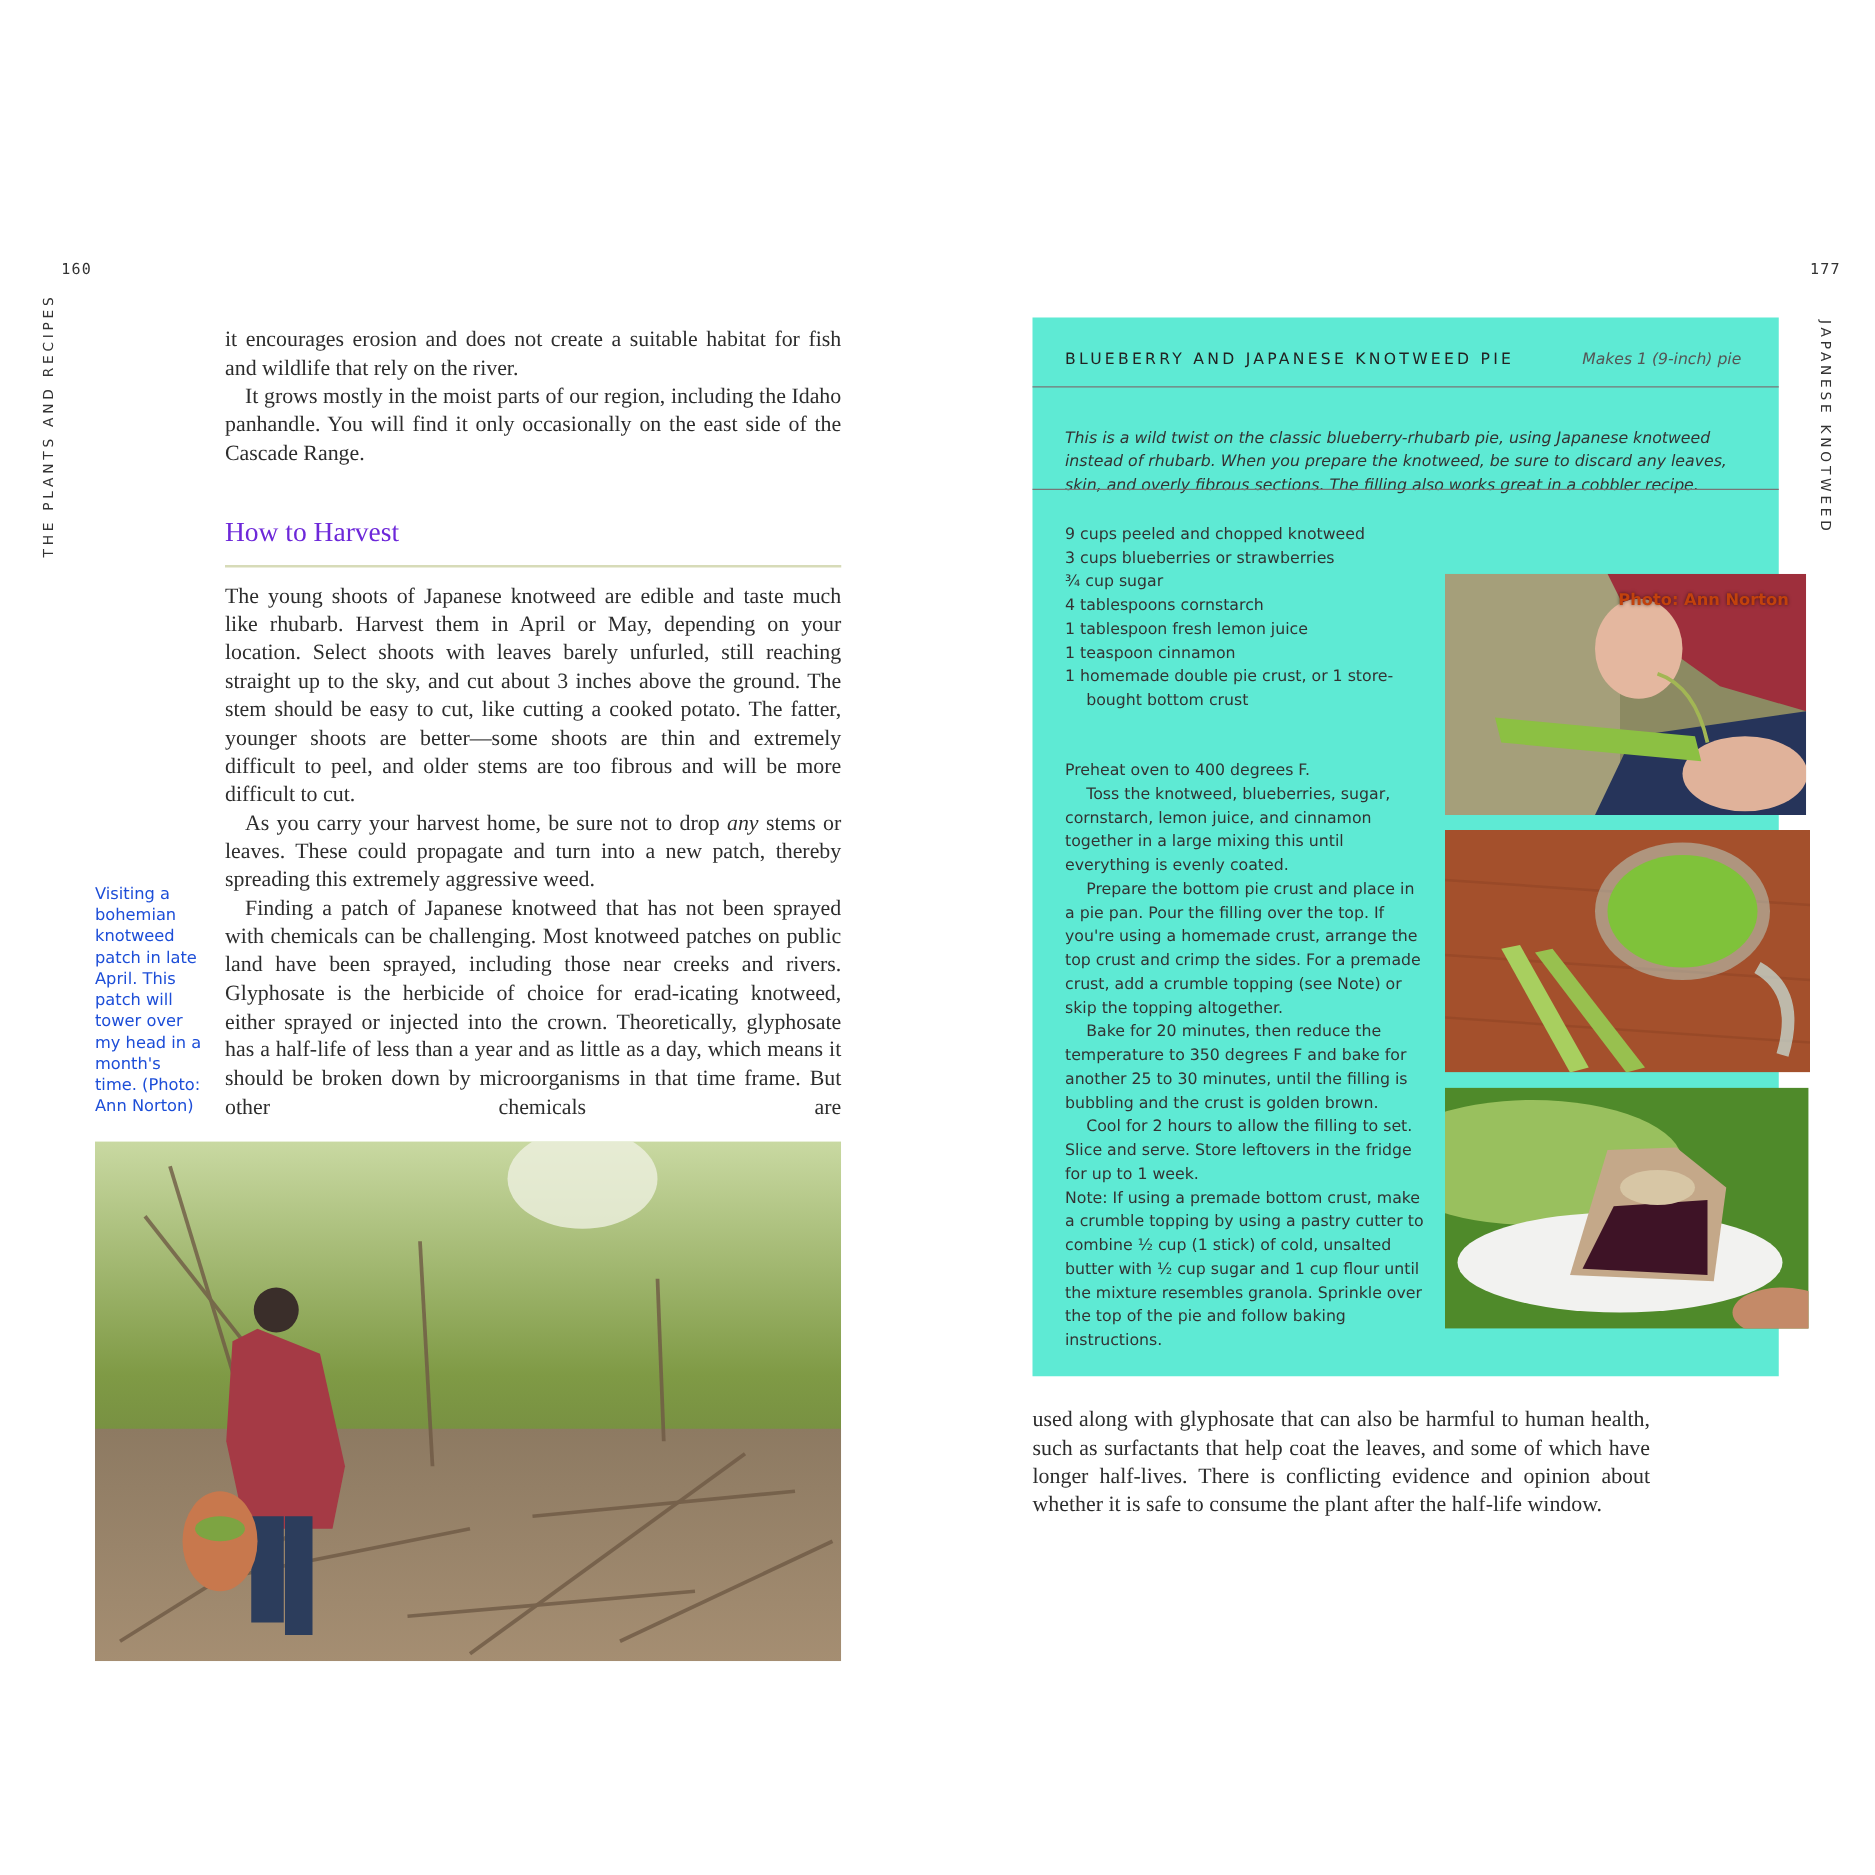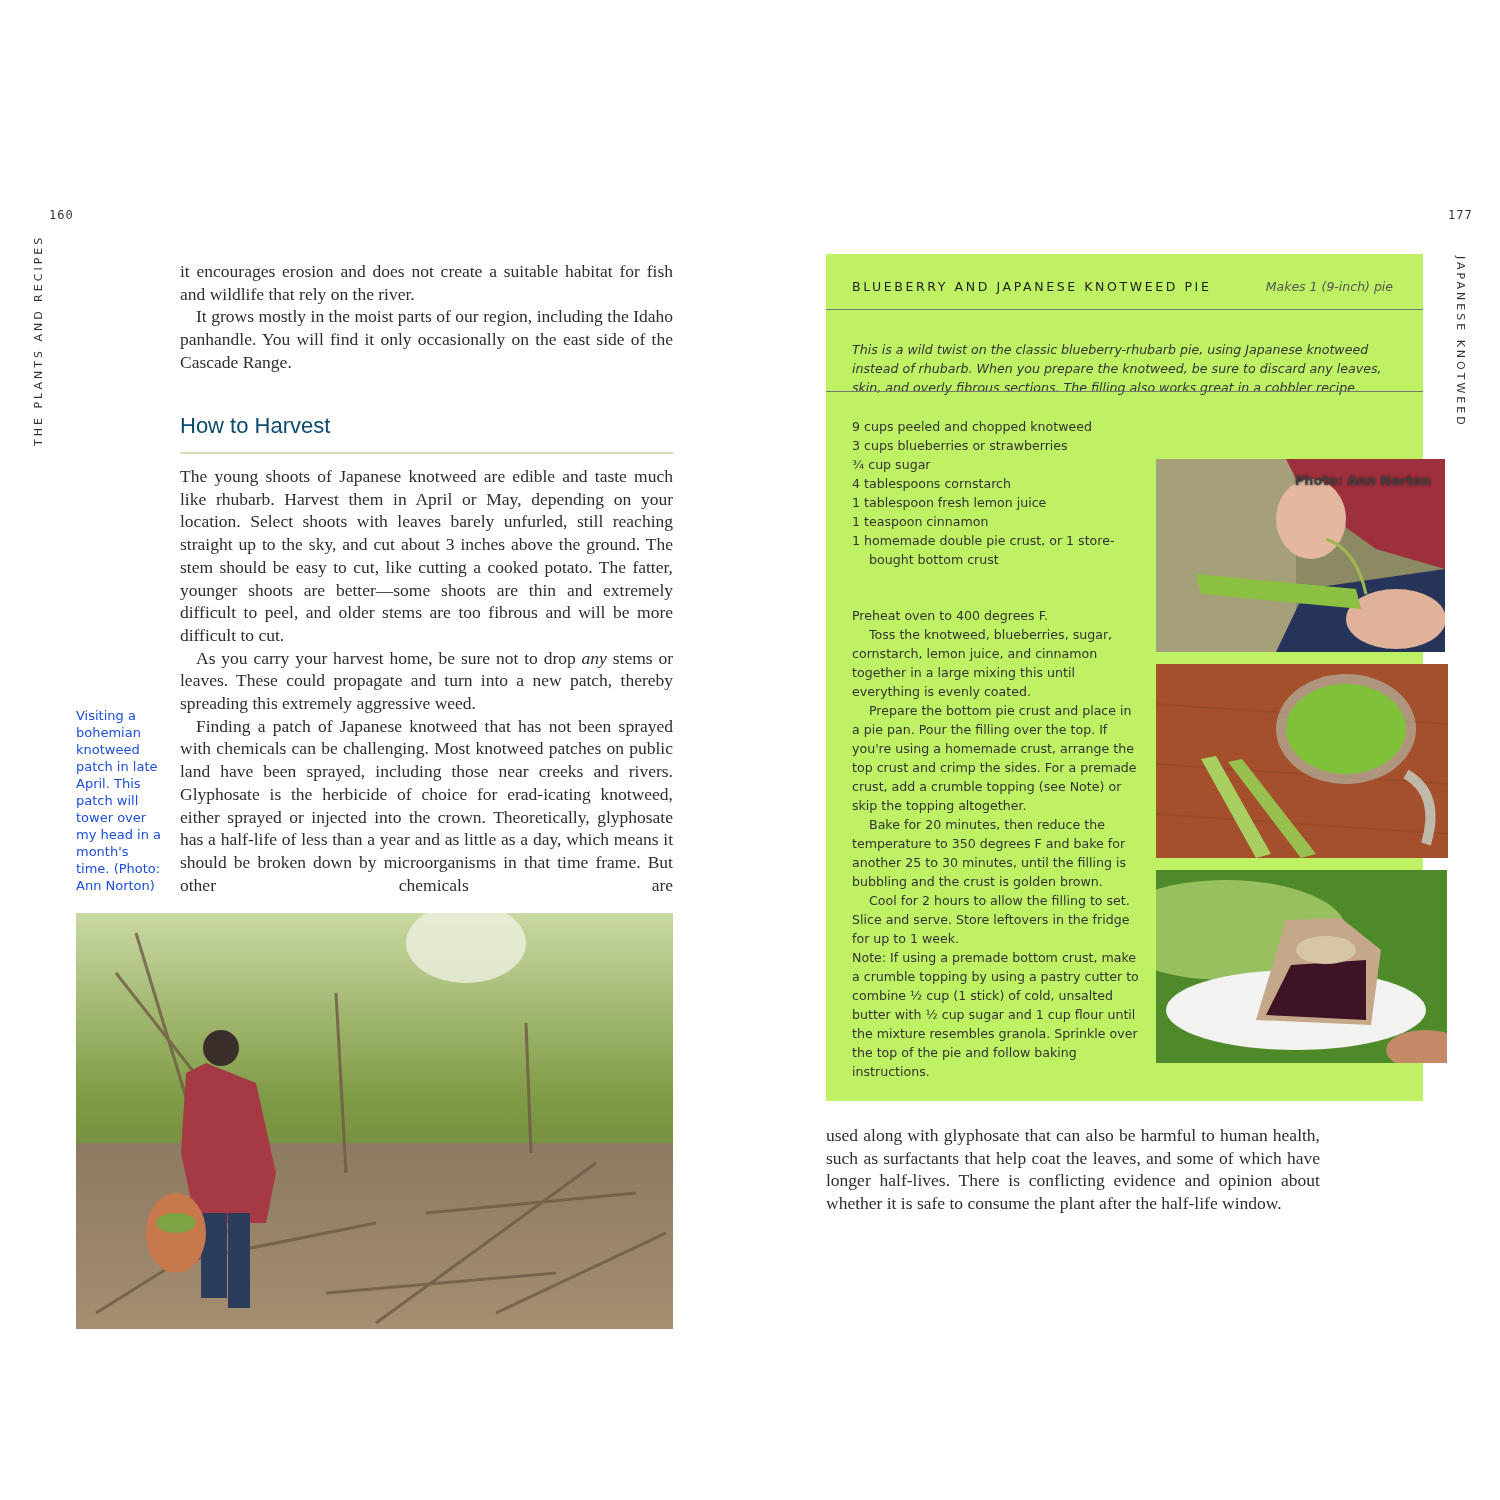--- a/index.html
+++ b/index.html
@@ -10,28 +10,28 @@
   .page-num { font-family:"DejaVu Sans Mono", monospace; font-size:12px; color:#333; letter-spacing:1px; }
   .running-head { font-family:"DejaVu Sans", sans-serif; font-size:11px; letter-spacing:3px; color:#333; white-space:nowrap; }
   .rh-left { transform: rotate(-90deg); transform-origin: left top; }
   .rh-right { transform: rotate(90deg); transform-origin: left top; }
 
   .body-text { font-family:"Liberation Serif", serif; font-size:17.5px; line-height:22.7px; color:#2d2d2d; text-align:justify; }
   .body-text p { margin:0; }
   .indent { text-indent:16px; }
   .last-left { text-align-last:left; }
 
-  .section-heading { font-family:Liberation Sans, sans-serif; font-size:22px; font-weight:500; color:#0c4a6e; }
+  .section-heading { font-family:Liberation Serif, serif; font-size:22px; font-weight:500; color:#6d28d9; }
   .rule-green { height:2px; background:#d7dbb8; }
 
   .caption { font-family:"DejaVu Sans", sans-serif; font-size:13px; line-height:17px; color:#1d4ed8; }
 
   .photo { overflow:hidden; }
 
-  .recipe-box { background:#bef264; }
+  .recipe-box { background:#5eead4; }
   .recipe-title { font-family:"DejaVu Sans", sans-serif; font-size:12.5px; letter-spacing:2.6px; color:#222; font-weight:500; }
   .recipe-yield { font-family:"DejaVu Sans", sans-serif; font-style:italic; font-size:12.5px; color:#555; }
   .recipe-rule { height:1px; background:#777; }
   .recipe-intro { font-family:"DejaVu Sans", sans-serif; font-style:italic; font-size:12.6px; line-height:19px; color:#333; }
   .recipe-text { font-family:"DejaVu Sans", sans-serif; font-size:12.6px; line-height:19px; color:#333; }
   .recipe-text p { margin:0; }
   .ri-indent { text-indent:17px; }
 </style>
 </head>
 <body>
@@ -138,21 +138,21 @@
     <svg width="289" height="193" viewBox="0 0 289 193">
       <rect width="289" height="193" fill="#8c8a62"></rect>
       <rect x="0" y="0" width="140" height="193" fill="#a59f7a"></rect>
       <path d="M130 0 L289 0 L289 110 L220 90 L150 40 Z" fill="#9e2f3c"></path>
       <path d="M150 130 L289 110 L289 193 L120 193 Z" fill="#26345a"></path>
       <ellipse cx="155" cy="60" rx="35" ry="40" fill="#e4b79f"></ellipse>
       <ellipse cx="240" cy="160" rx="50" ry="30" fill="#e0b29a"></ellipse>
       <path d="M40 115 L200 130 L205 150 L45 135 Z" fill="#8cc043"></path>
       <path d="M170 80 Q200 90 210 135" stroke="#a2b654" stroke-width="3" fill="none"></path>
     </svg>
-    <div class="abs sans" style="right:14px; top:14px; color:#404040; font-size:13px; font-weight:bold; text-shadow:0 0 3px rgba(0,0,0,0.6);">Photo: Ann Norton</div>
+    <div class="abs sans" style="right:14px; top:14px; color:#c2410c; font-size:13px; font-weight:bold; text-shadow:0 0 3px rgba(0,0,0,0.6);">Photo: Ann Norton</div>
   </div>
 
   <div class="abs photo" style="left:1156px; top:664px; width:292px; height:194px;">
     <svg width="292" height="194" viewBox="0 0 292 194">
       <rect width="292" height="194" fill="#a4502c"></rect>
       <g stroke="#8e4324" stroke-width="2" opacity="0.5">
         <line x1="0" y1="40" x2="292" y2="60"></line>
           <line x1="0" y1="100" x2="292" y2="120"></line>
           <line x1="0" y1="150" x2="292" y2="170"></line>
       </g>

